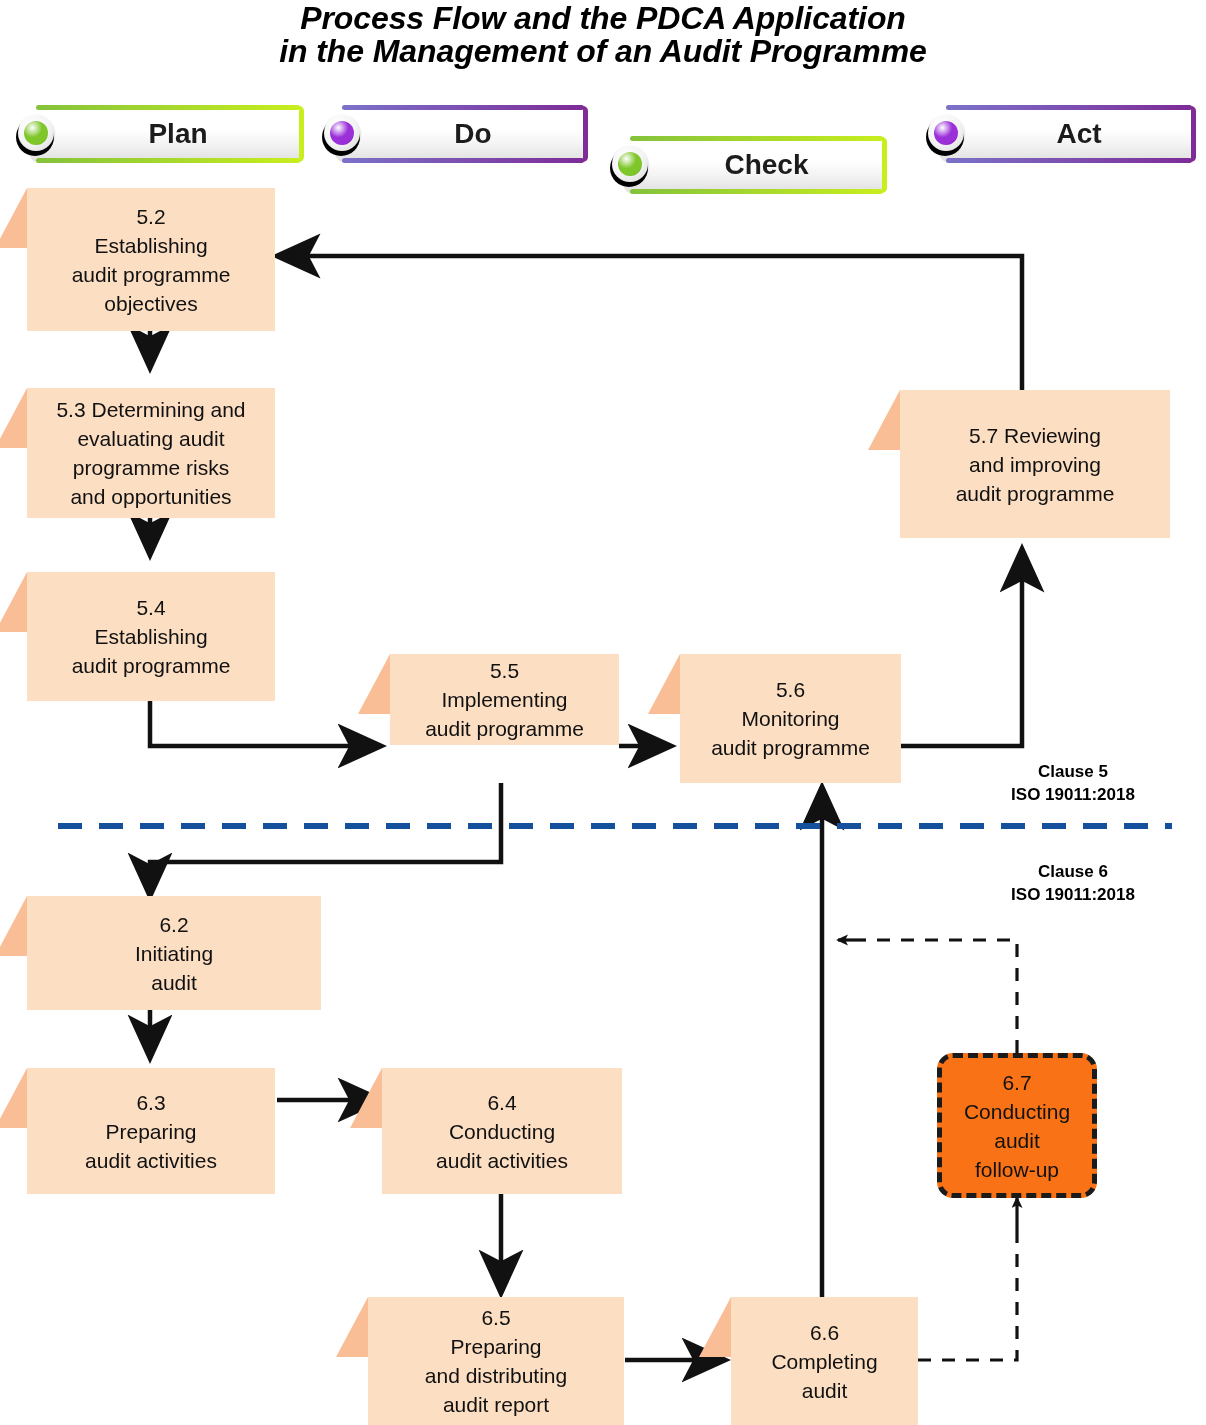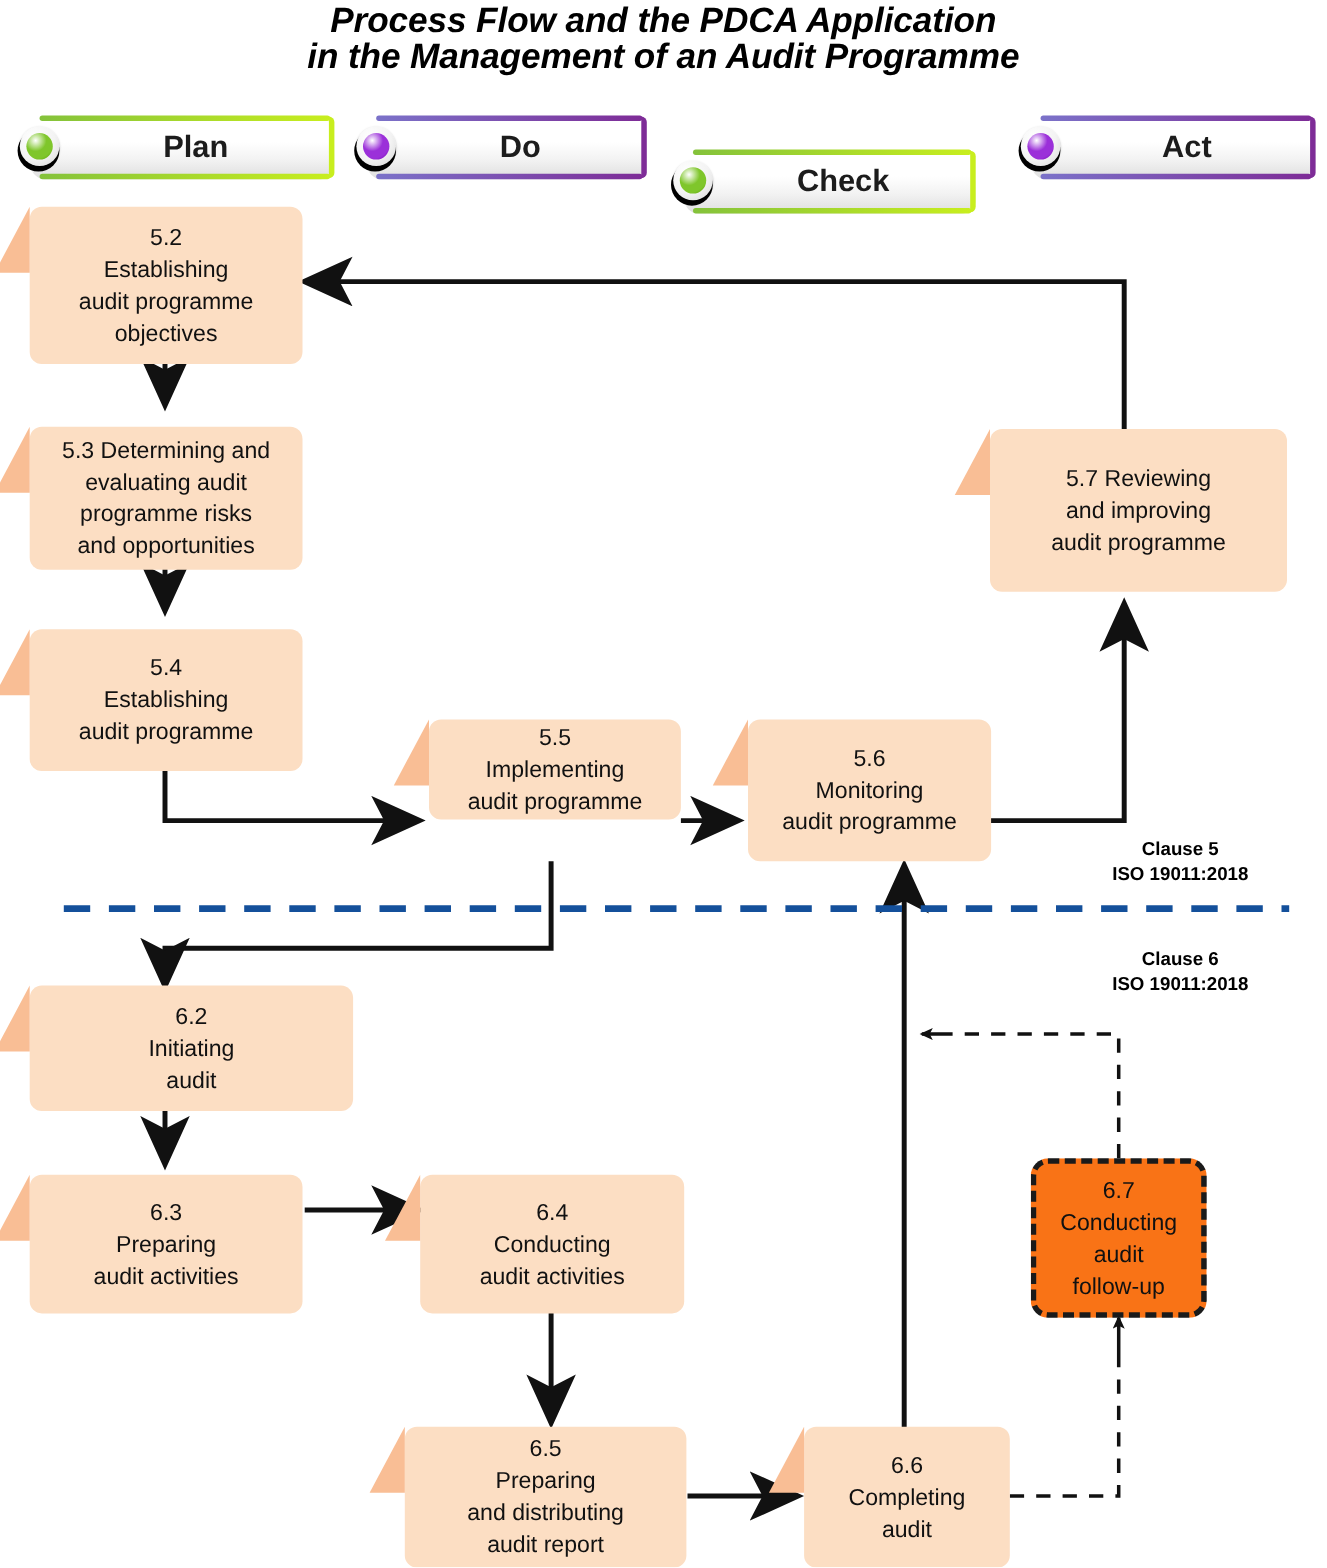--- a/index.html
+++ b/index.html
@@ -52,21 +52,21 @@
     box-shadow:0 1px 2px rgba(0,0,0,.35);
   }
   .led-dot{
     position:absolute;left:10px;top:8px;width:24px;height:24px;border-radius:50%;
   }
 
   
   .pbox{
     position:absolute;background:#FCDEC3;box-sizing:border-box;
     display:flex;align-items:center;justify-content:center;text-align:center;
-    font-size:21px;line-height:29px;color:#111111;border-radius:11px;
+    font-size:21px;line-height:29px;color:#111111;
   }
   .pbox .txt{width:100%;padding:0 4px;}
   
   .fold{
     position:absolute;width:0;height:0;
     border-style:solid;
     border-width:0 0 60px 32px;              
     border-color:transparent transparent #F9BE95 transparent;
     left:-32px;top:0;
   }

